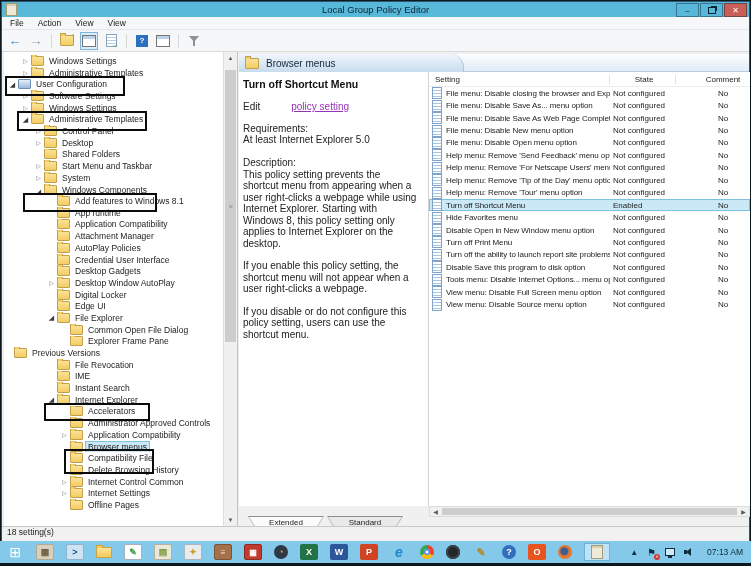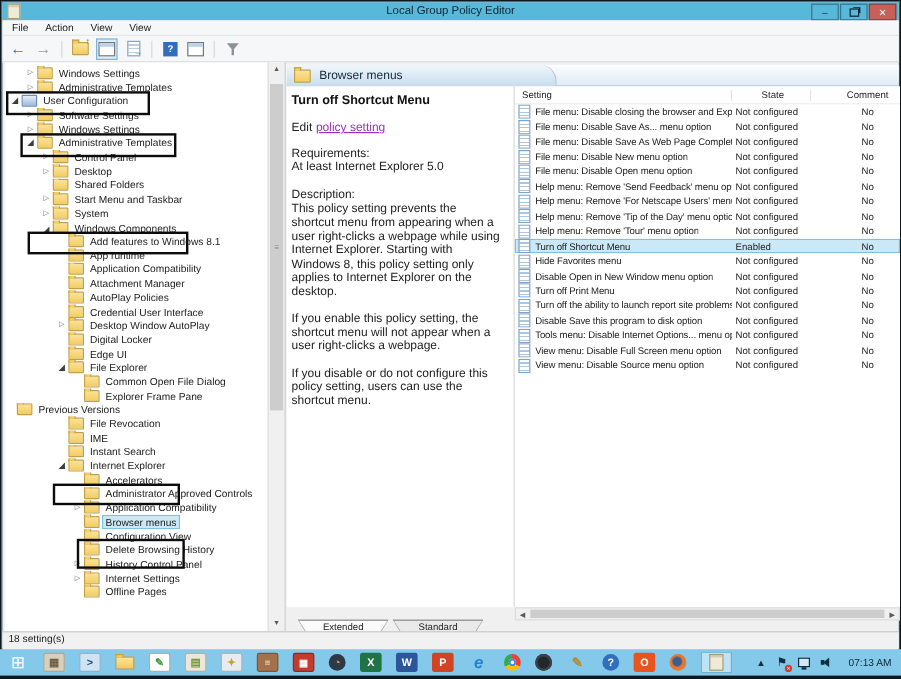--- a/index.html
+++ b/index.html
@@ -58,21 +58,21 @@
   .rp-header{position:absolute;left:237px;top:52px;width:510px;height:18px;background:linear-gradient(#fdfdfe,#dfecf7);border-bottom:1px solid #b9cbdc;box-sizing:border-box;}
   .rp-tab{position:absolute;left:0;top:0;width:225px;height:18px;background:linear-gradient(#f0f6fc,#c8dcee);border-right:1px solid #a9c2d8;border-top-right-radius:14px;display:flex;align-items:center;box-sizing:border-box;}
   .hicon{width:12px;height:9px;margin-left:6px;margin-right:7px;background:linear-gradient(#fbe298,#f3cd63);border:1px solid #c2a04a;border-radius:1px;position:relative;flex:none;}
   .hicon::before{content:"";position:absolute;left:-1px;top:-3px;width:4px;height:2px;background:#f3cd63;border:1px solid #c2a04a;border-bottom:none;}
   .htitle{font-size:10px;color:#14283a;}
 
   .desc{position:absolute;left:237px;top:70px;width:190px;height:434px;background:#fff;border-right:1px solid #d4d4d4;box-sizing:border-box;padding:4px 10px 0 4px;overflow:hidden;}
   .dtitle{font-size:10.5px;font-weight:bold;color:#111;margin-top:2px;}
   .dedit{margin-top:11px;font-size:10px;color:#222;}
   .deditpre{margin-right:3px;}
-  .dlink{color:var(--link,#9932b8);text-decoration:underline;cursor:pointer;}
+  .dlink{color:var(--link,#9932b8);text-decoration:underline;cursor:pointer;margin-left:28px;}
   .dlabel{margin-top:11px;font-size:10px;color:#222;}
   .dtext{font-size:10px;color:#222;line-height:11.5px;}
   .dpara{margin:0 0 11px 0;font-size:10px;color:#222;line-height:11.5px;}
   .dparas{margin-top:1px;}
   .dparas .dpara:first-child{margin-top:0;}
 
   .list{position:absolute;left:427px;top:70px;width:321px;height:434px;background:#fff;overflow:hidden;}
   .lhead{display:flex;height:14px;align-items:center;border-bottom:1px solid #ededed;background:#fff;}
   .lh{font-size:8px;color:#1c1c1c;box-sizing:border-box;}
   .lh.c-set{width:181px;padding-left:6px;border-right:1px solid #e3e3e3;}
@@ -310,20 +310,25 @@
             <span class="ticon"></span>
             <span class="tlabel">AutoPlay Policies</span>
           </div>
 
           <div class="trow" style="padding-left: 43px;">
             <span class="exp"></span>
             <span class="ticon"></span>
             <span class="tlabel">Credential User Interface</span>
           </div>
 
+          <div class="trow" style="padding-left: 43px;">
+            <span class="exp"></span>
+            <span class="ticon"></span>
+            <span class="tlabel">Desktop Gadgets</span>
+          </div>
 
           <div class="trow" style="padding-left: 43px;">
             <span class="exp c"></span>
             <span class="ticon"></span>
             <span class="tlabel">Desktop Window AutoPlay</span>
           </div>
 
           <div class="trow" style="padding-left: 43px;">
             <span class="exp"></span>
             <span class="ticon"></span>
@@ -404,33 +409,33 @@
 
           <div class="trow" style="padding-left: 56px;">
             <span class="exp"></span>
             <span class="ticon"></span>
             <span class="tlabel sel">Browser menus</span>
           </div>
 
           <div class="trow" style="padding-left: 56px;">
             <span class="exp"></span>
             <span class="ticon"></span>
-            <span class="tlabel">Configuration View</span>
+            <span class="tlabel">Compatibility File</span>
           </div>
 
           <div class="trow" style="padding-left: 56px;">
             <span class="exp"></span>
             <span class="ticon"></span>
             <span class="tlabel">Delete Browsing History</span>
           </div>
 
           <div class="trow" style="padding-left: 56px;">
             <span class="exp c"></span>
             <span class="ticon"></span>
-            <span class="tlabel">History Control Panel</span>
+            <span class="tlabel">Internet Control Common</span>
           </div>
 
           <div class="trow" style="padding-left: 56px;">
             <span class="exp c"></span>
             <span class="ticon"></span>
             <span class="tlabel">Internet Settings</span>
           </div>
 
           <div class="trow" style="padding-left: 56px;">
             <span class="exp"></span>

